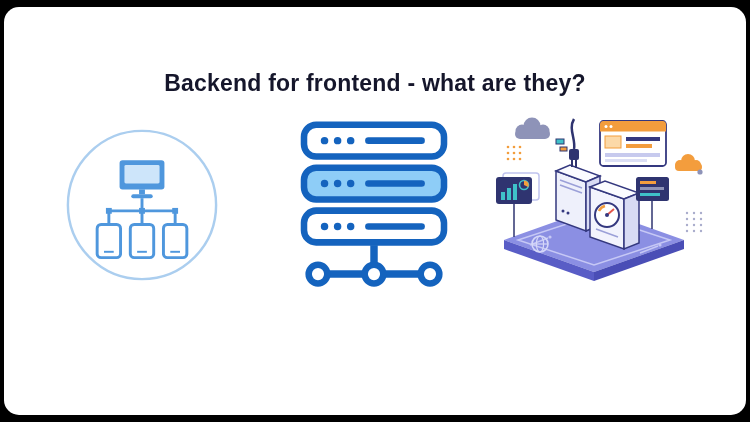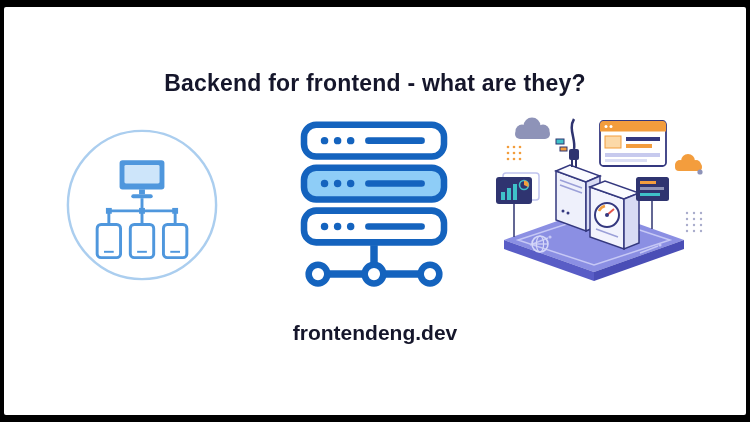--- a/index.html
+++ b/index.html
@@ -7,21 +7,21 @@
   body {
     position: relative;
     overflow: hidden;
     background: var(--background, #000000);
     font-family: "Liberation Sans", sans-serif;
   }
   .card {
     position: absolute;
     left: 4px; right: 4px; top: 7px; bottom: 7px;
     background: var(--card-background, #ffffff);
-    border-radius: 2px;
+    border-radius: 15px;
   }
   .title {
     position: absolute;
     top: 63px; left: 0; right: 0;
     text-align: center;
     font-size: 23px;
     font-weight: 700;
     letter-spacing: 0.2px;
     color: var(--title-text, #15162b);
   }
@@ -221,16 +221,15 @@
           <circle cx="197" cy="112" r="1.2"></circle>
             <circle cx="204" cy="112" r="1.2"></circle>
             <circle cx="211" cy="112" r="1.2"></circle>
           <circle cx="197" cy="118" r="1.2"></circle>
             <circle cx="204" cy="118" r="1.2"></circle>
             <circle cx="211" cy="118" r="1.2"></circle>
         </g>
       </svg>
     </figure>
 
-    <div class="footer">frontendeng.dev</div>
 
   </div>
 </div>
 
 </body></html>

